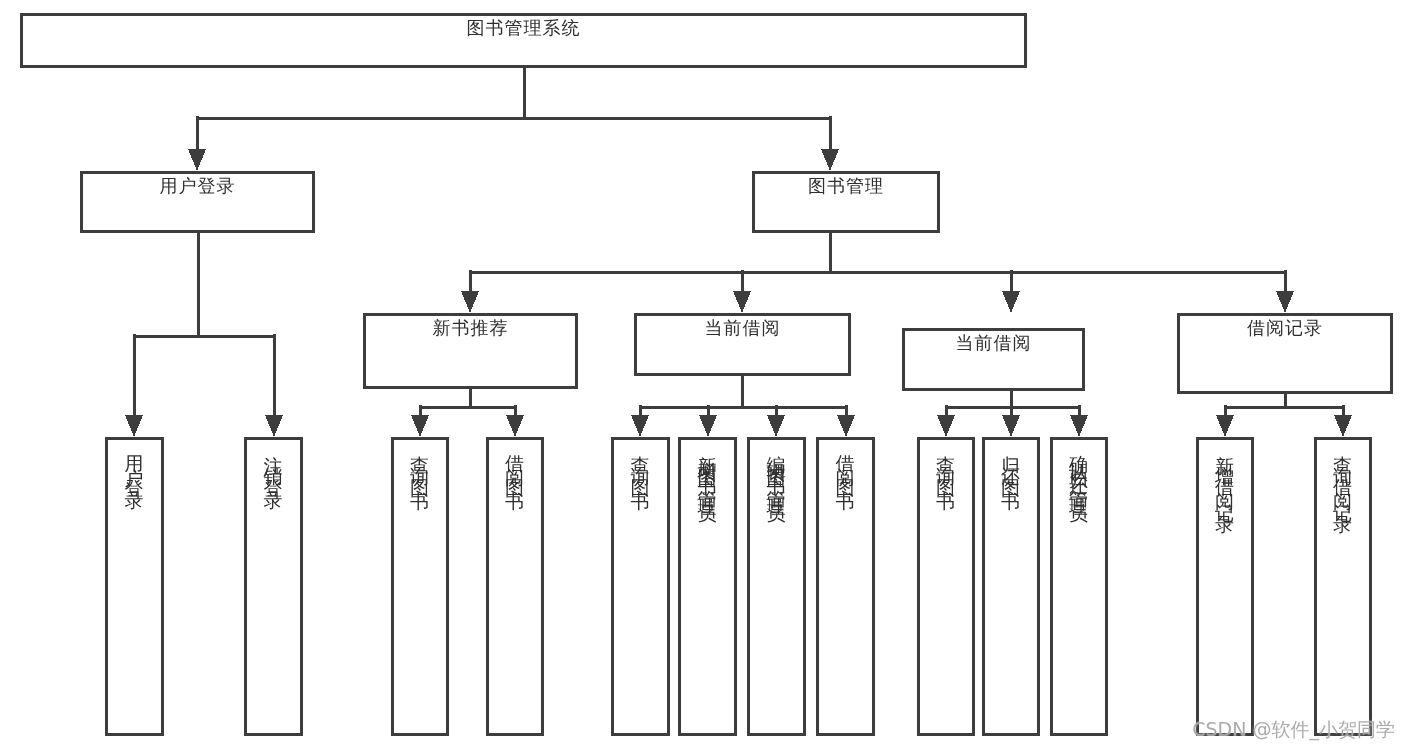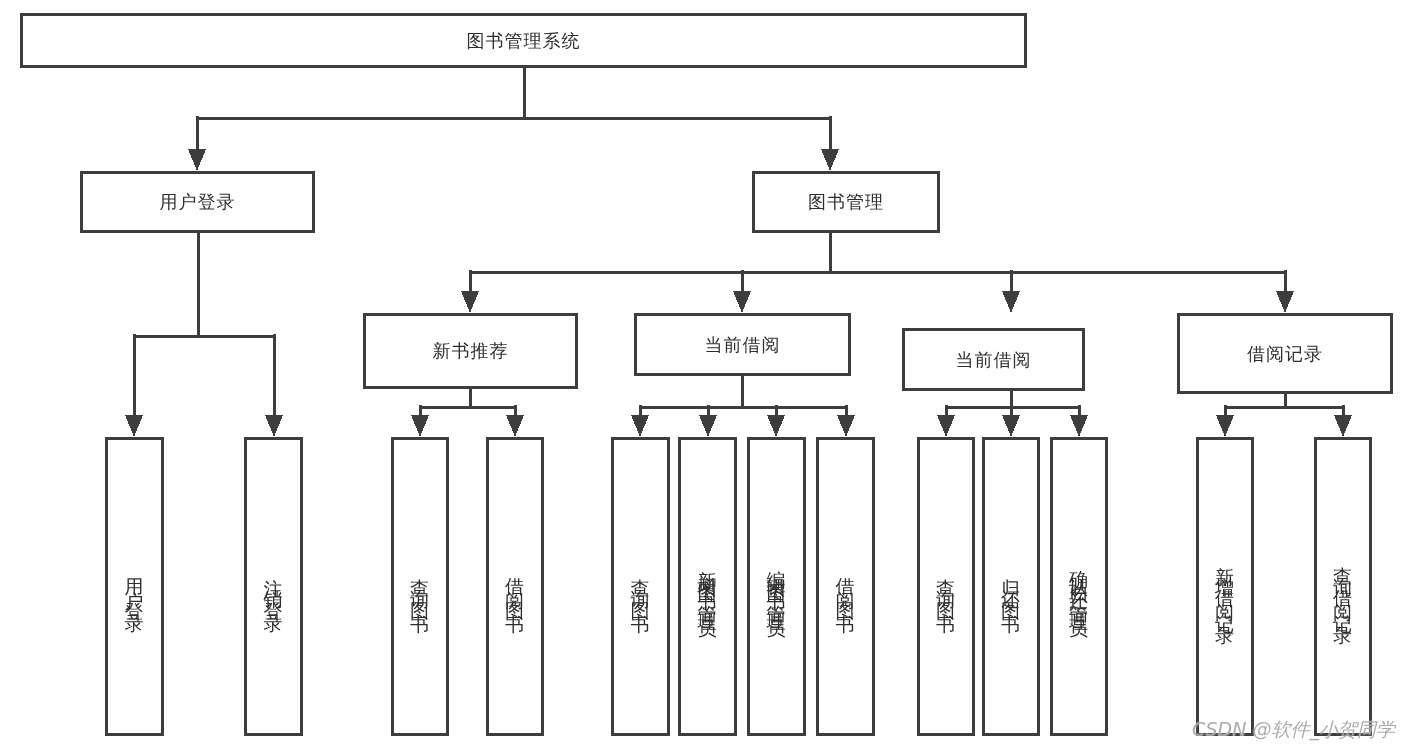--- a/index.html
+++ b/index.html
@@ -10,21 +10,20 @@
     overflow: hidden;
     position: relative;
   }
   #stage { position: absolute; top: 0; left: 0; width: 1405px; height: 747px; }
   #connectors { position: absolute; top: 0; left: 0; z-index: 0; }
   .box {
     position: absolute;
     background: #ffffff;
     border: 3px solid #3d3d3d;
     display: flex;
-    align-items: center;
     justify-content: center;
     z-index: 1;
   }
   .hlabel {
     font-size: 18px;
     color: #2e2e2e;
     letter-spacing: 1px;
     white-space: nowrap;
   }
   .vlabel {
@@ -39,21 +38,20 @@
   .vlabel.tight { letter-spacing: 7px; }
   #watermark {
     position: absolute;
     right: 10px;
     bottom: 4px;
     z-index: 2;
     font-size: 19px;
     color: rgba(162, 162, 162, 0.9);
     text-shadow: 0 0 2px rgba(255,255,255,0.9);
     white-space: nowrap;
-    font-style: italic;
   }
 </style>
 </head>
 <body>
 
 <div id="stage">
 
   <svg id="connectors" width="1405" height="747" viewBox="0 0 1405 747" stroke="#3d3d3d" stroke-width="3" fill="#3d3d3d" shape-rendering="crispEdges">
 
     <line x1="524" y1="66" x2="524" y2="118"></line>

